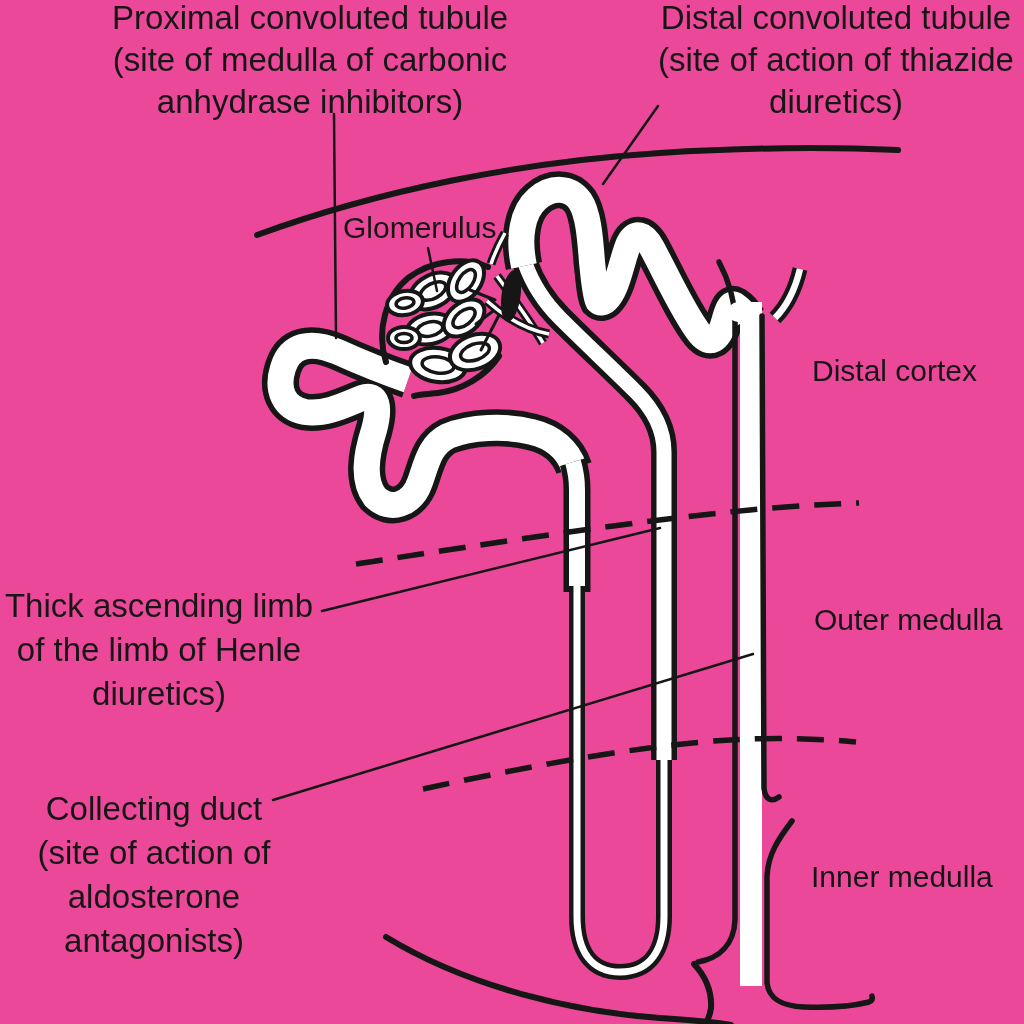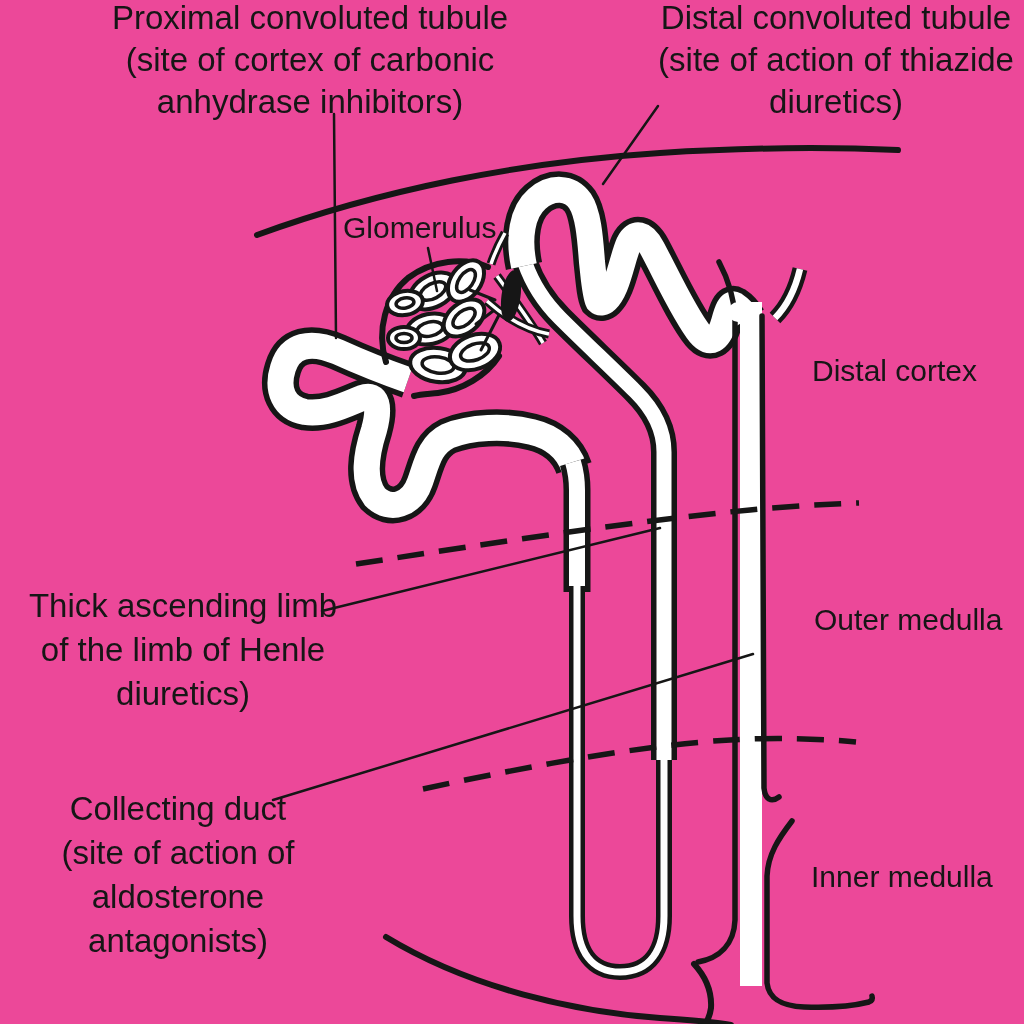--- a/index.html
+++ b/index.html
@@ -1,20 +1,20 @@
 <!DOCTYPE html>
 <html><head>
 <meta charset="utf-8">
 <style>
   html,body{margin:0;padding:0;background:#fff;}
   #canvas{position:relative;width:1024px;height:1024px;background:#ec4899;overflow:hidden;
           font-family:"Liberation Sans",sans-serif;color:#161616;}
   svg{position:absolute;left:0;top:0;}
   .lbl{position:absolute;font-size:33px;line-height:42px;text-align:center;color:#161616;}
-  .lbl.left4{line-height:44px;padding-left:24px;}
+  .lbl.left4{line-height:44px;}
   .single{position:absolute;font-size:30px;white-space:nowrap;color:#161616;}
   .line{white-space:nowrap;}
 </style>
 </head>
 <body>
 
 <div id="canvas">
 
 <svg width="1024" height="1024" viewBox="0 0 1024 1024">
 
@@ -133,21 +133,21 @@
     <path d="M 334 114 L 336 338"></path>
     <path d="M 658 106 L 603 184"></path>
     <path d="M 428 248 L 437 291"></path>
     <path d="M 322 611 L 660 528"></path>
     <path d="M 273 800 L 753 654"></path>
   </g>
 </svg>
 
 <div class="lbl" style="left:85px;top:-3px;width:450px;">
   <div class="line">Proximal convoluted tubule</div>
-  <div class="line">(site of cortex of carbonic</div>
+  <div class="line">(site of medulla of carbonic</div>
   <div class="line">anhydrase inhibitors)</div>
 </div>
 
 <div class="lbl" style="left:648px;top:-3px;width:376px;">
   <div class="line">Distal convoluted tubule</div>
   <div class="line">(site of action of thiazide</div>
   <div class="line">diuretics)</div>
 </div>
 
 <div class="single" style="left:343px;top:211px;">Glomerulus</div>

